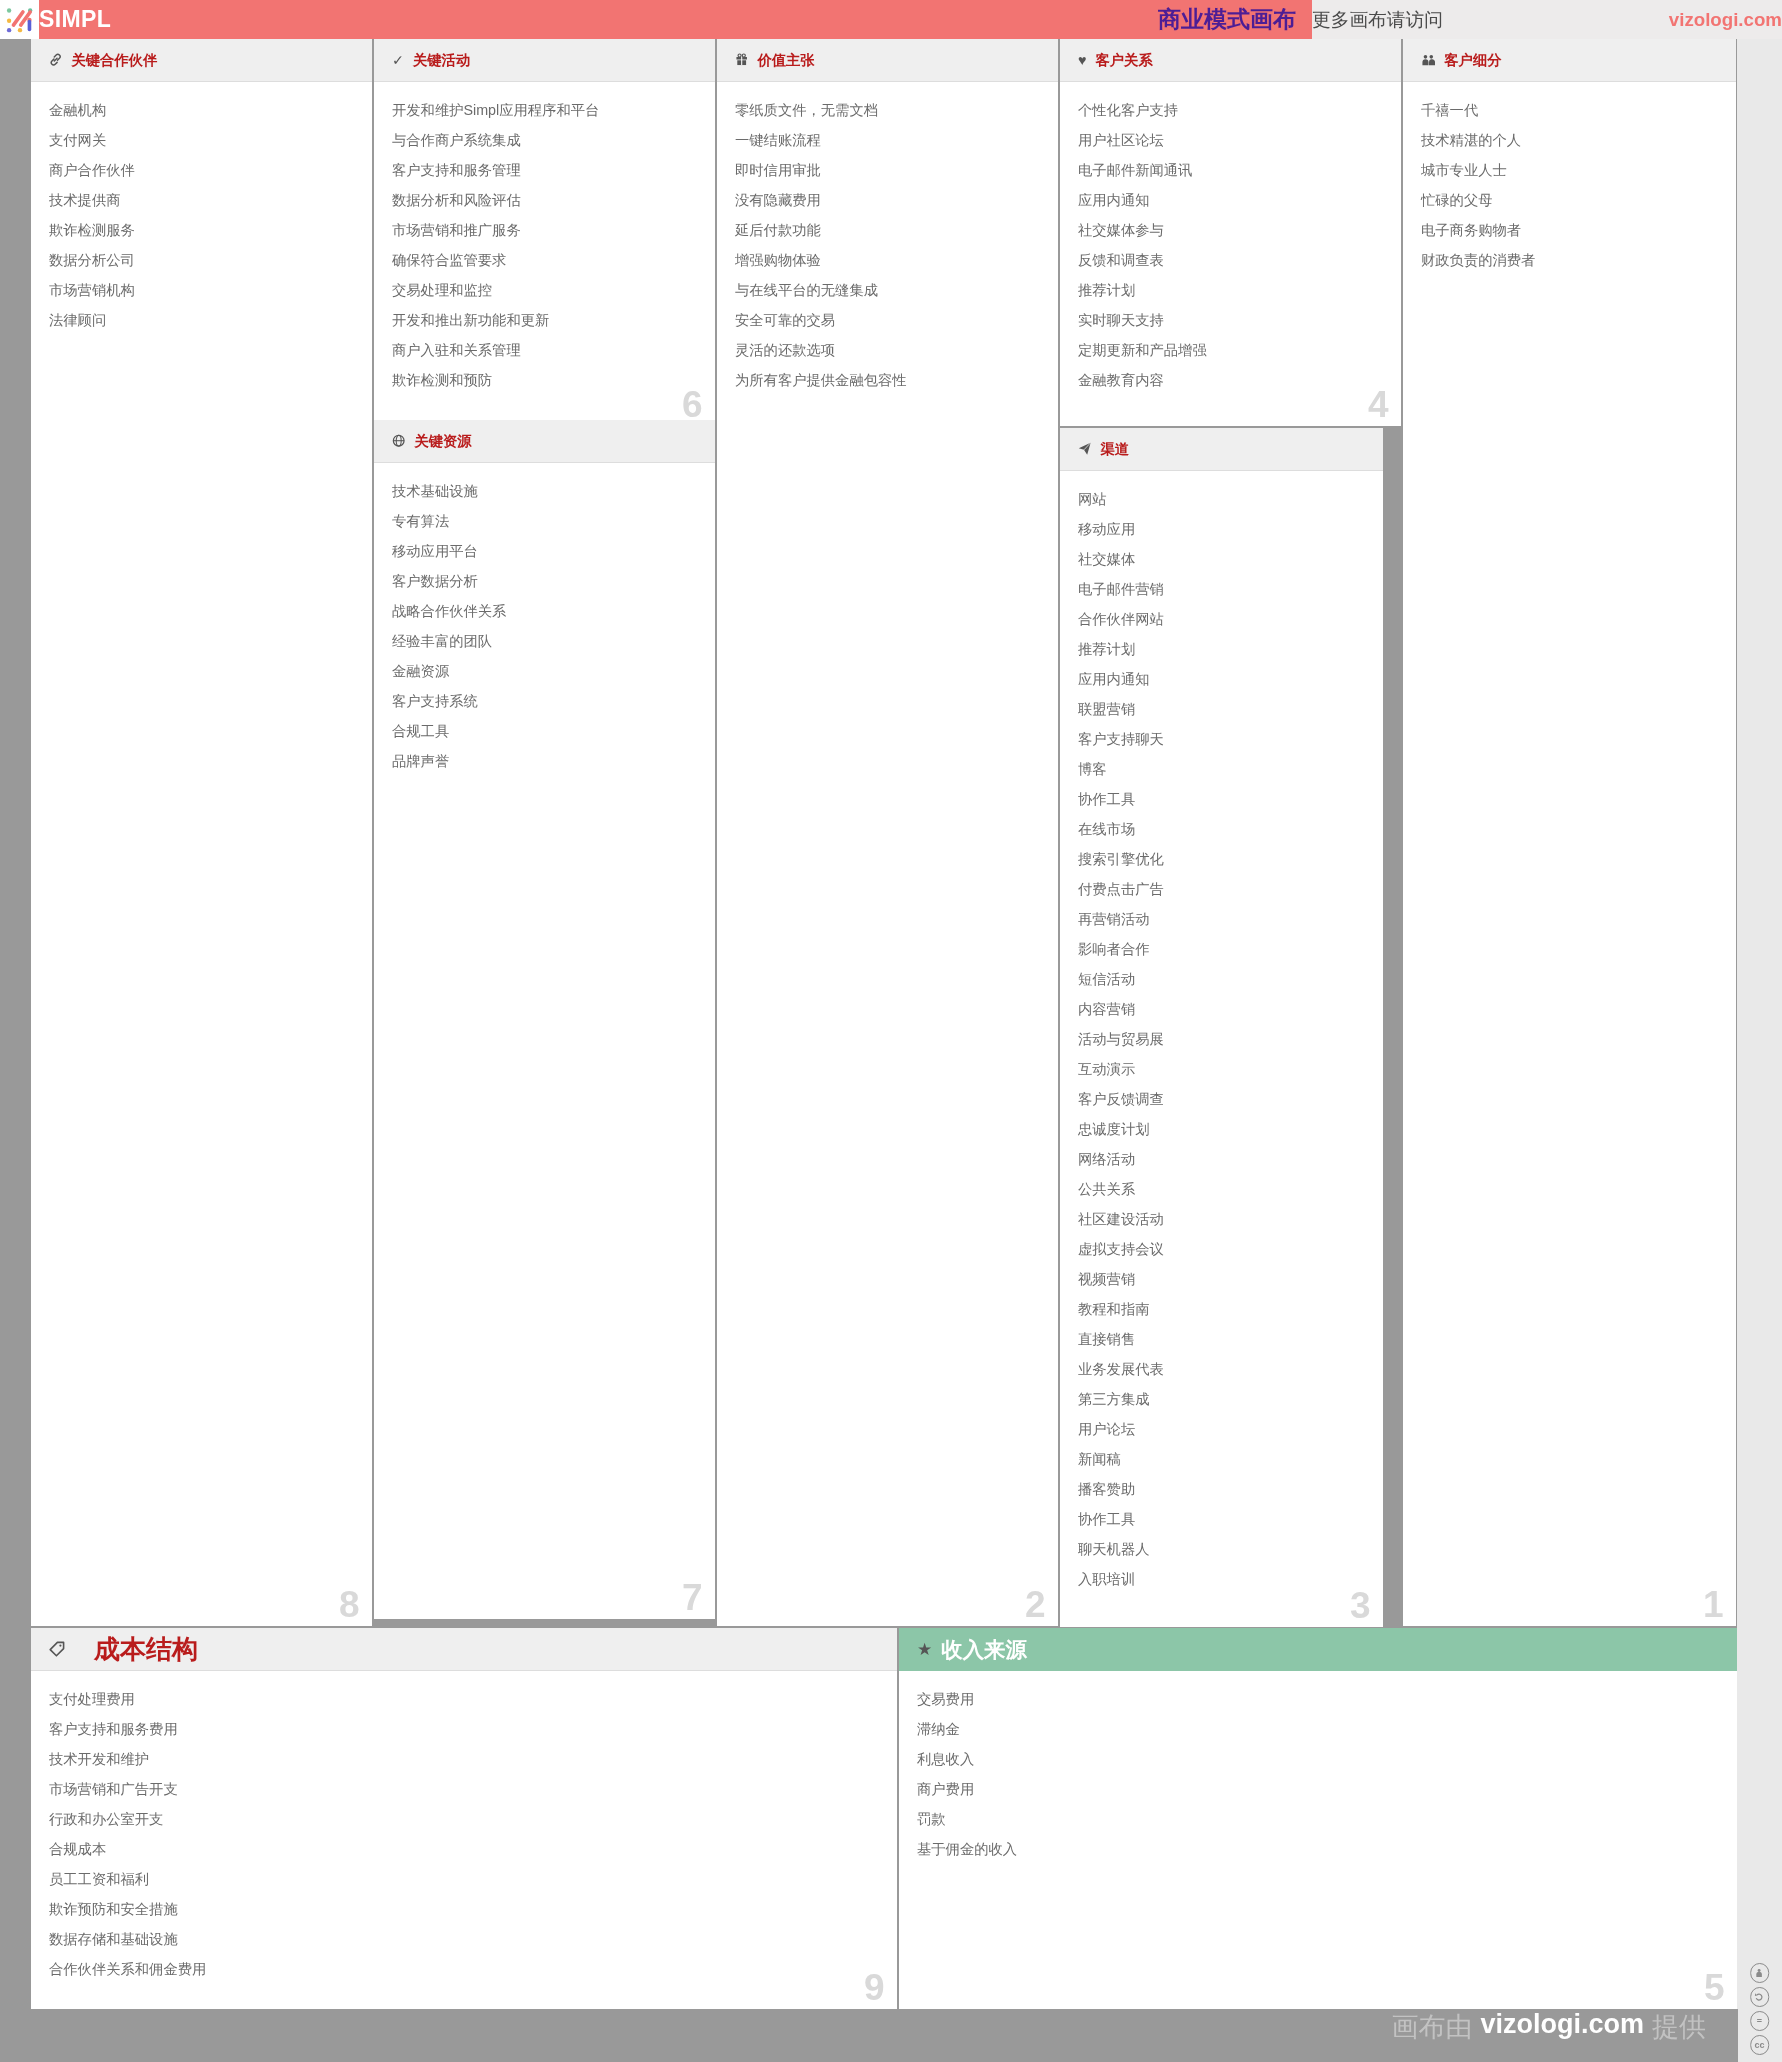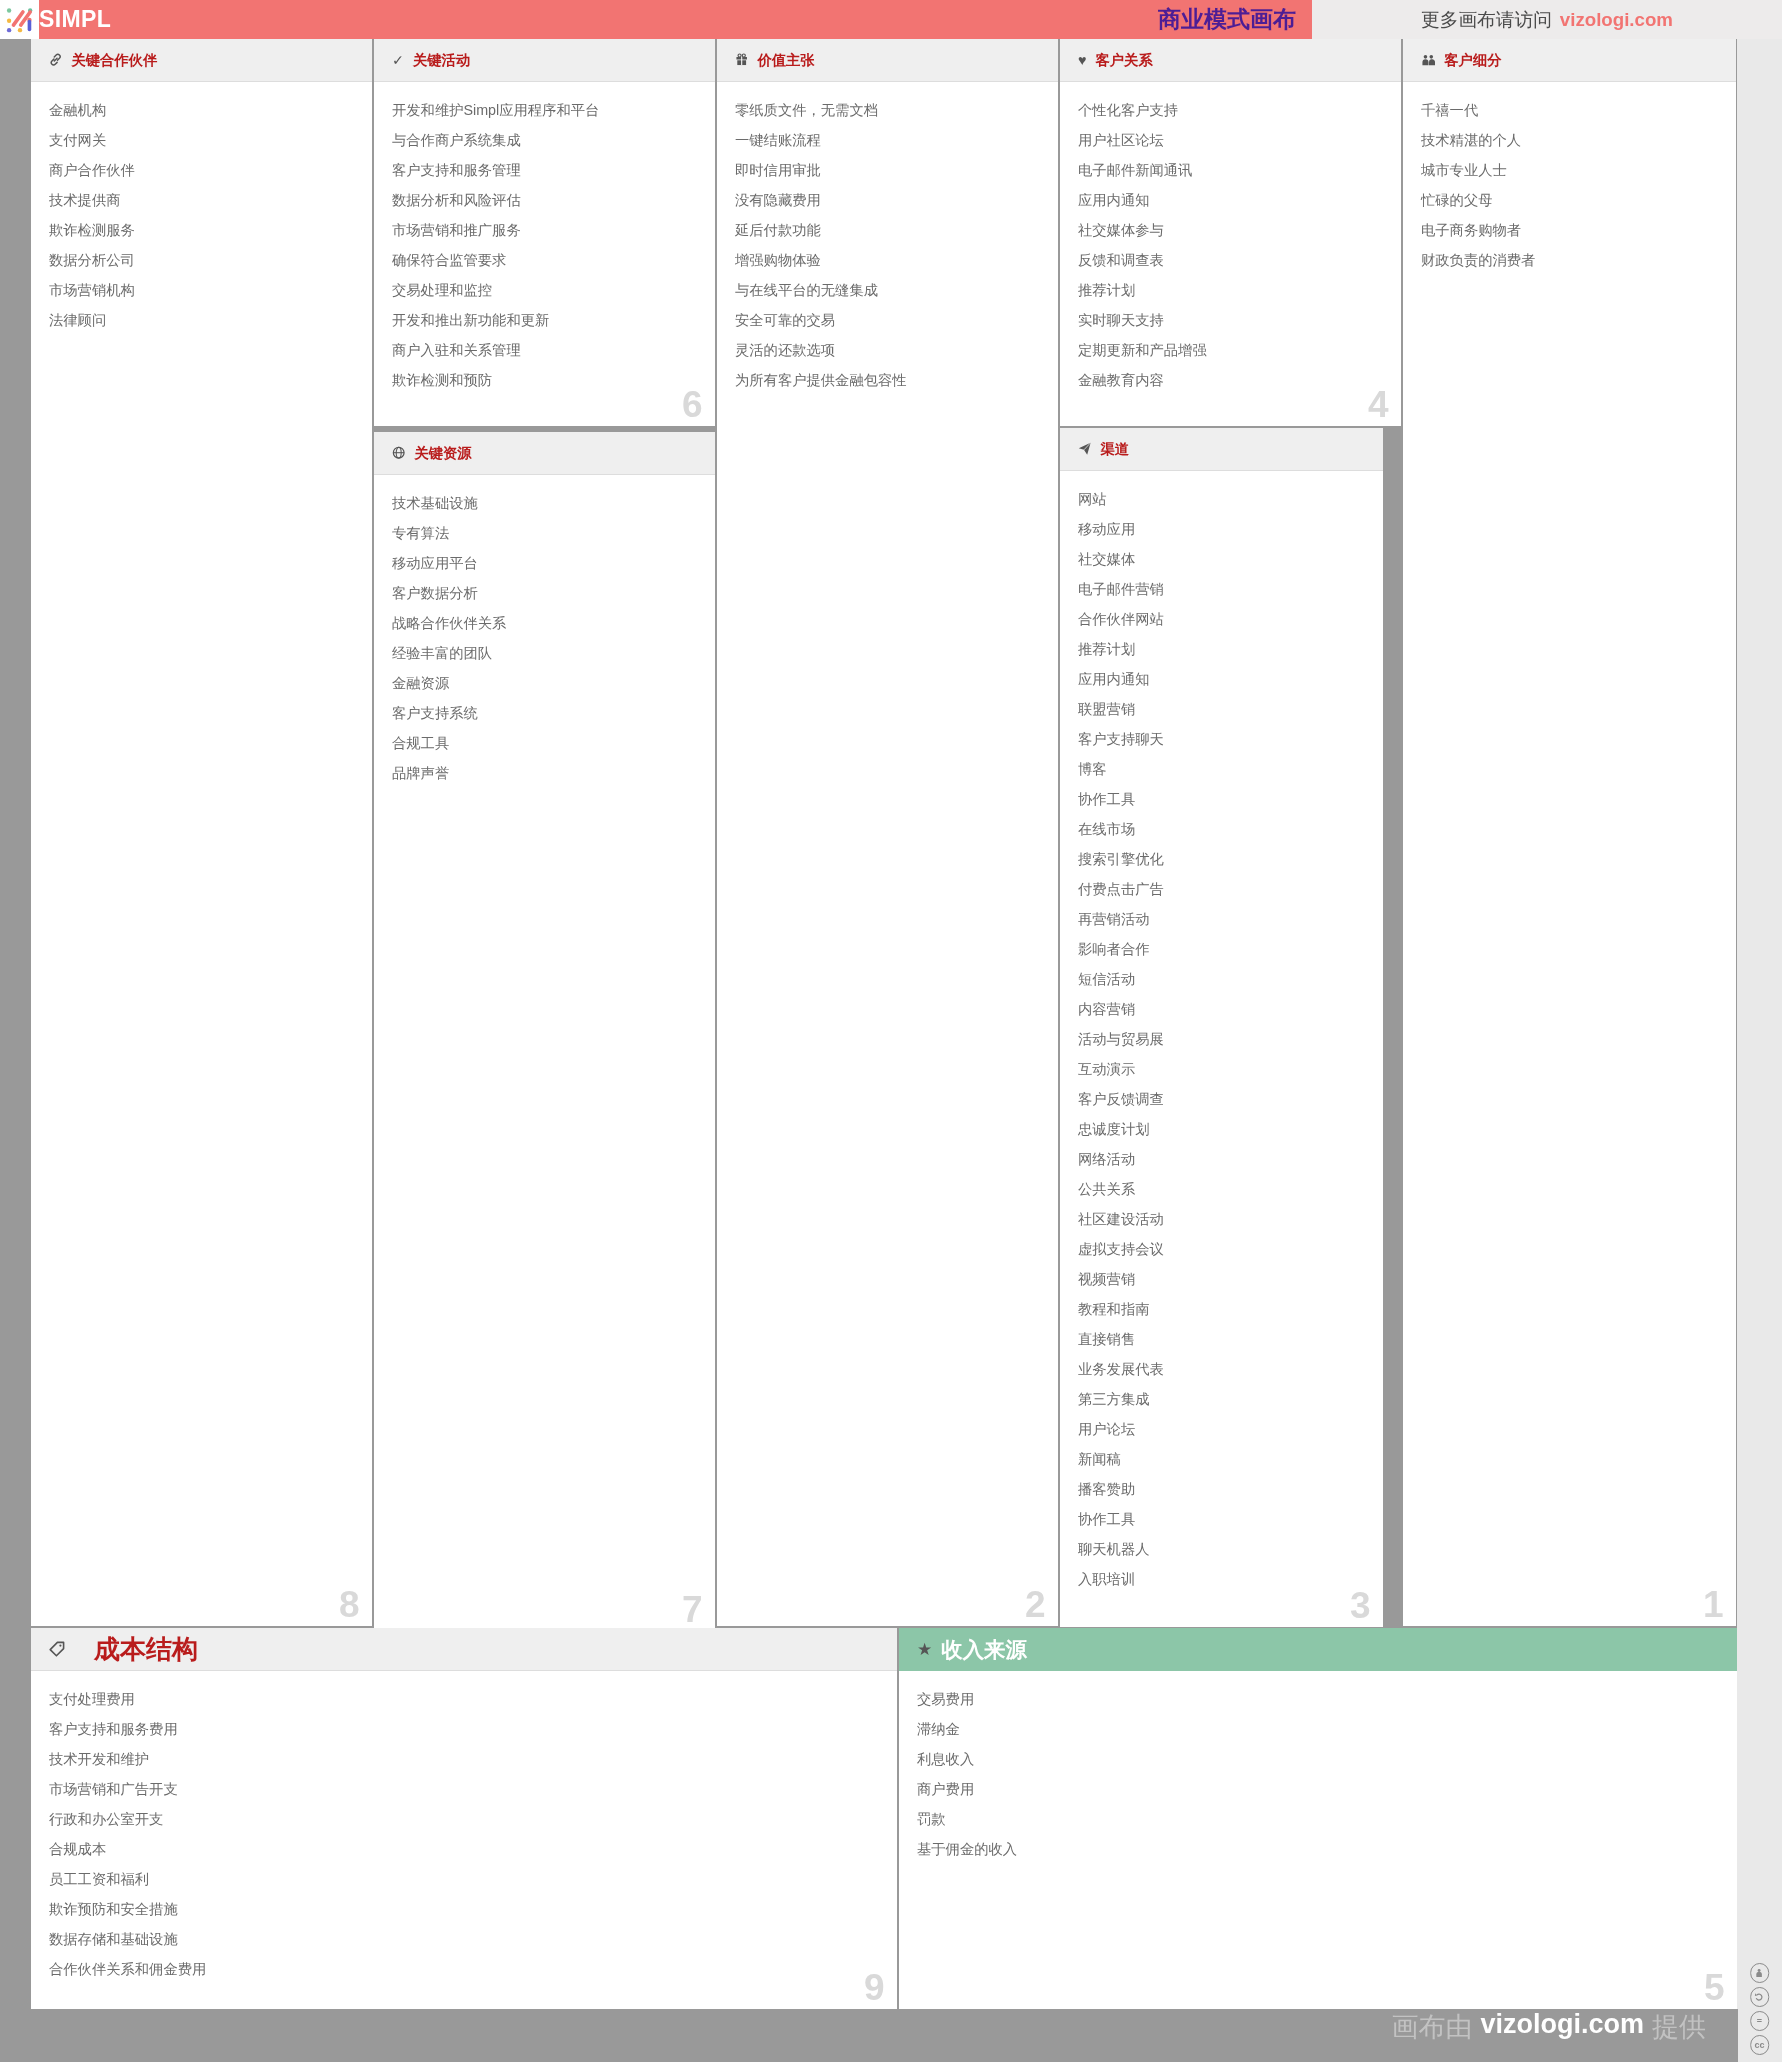--- a/index.html
+++ b/index.html
@@ -6,21 +6,21 @@
   body{
     width:1782px;height:2062px;position:relative;overflow:hidden;
     background:#999999;
     font-family:"Liberation Sans","DejaVu Sans",sans-serif;
     -webkit-font-smoothing:antialiased;
   }
   
   .topbar{position:absolute;top:0;left:0;width:1782px;height:39px;display:flex;}
   .logo-box{width:39px;height:39px;background:#ffffff;flex:0 0 39px;display:flex;align-items:center;justify-content:center;}
   .topbar-red{width:1273px;flex:0 0 1273px;background:#F27472;display:flex;align-items:center;justify-content:space-between;padding-right:16px;box-sizing:border-box;}
-  .topbar-gray{flex:1;background:#EDEBEB;display:flex;align-items:center;justify-content:center;gap:8px;}
+  .topbar-gray{flex:1;background:#EDEBEB;display:flex;align-items:center;justify-content:space-between;gap:8px;}
   .brand{color:#ffffff;font-weight:700;font-size:23px;letter-spacing:0.4px;margin-right:9px;}
   .brand-rest{color:#4c1d95;font-weight:700;font-size:23px;}
   .more-prefix{color:#4A4A4A;font-size:18.7px;}
   .more-link{color:#F27472;font-size:18.7px;font-weight:700;cursor:pointer;}
   
   .card{position:absolute;background:#ffffff;box-sizing:border-box;}
   .card-head{height:43px;background:#EFEFEF;border-bottom:0.9px solid #DDDDDD;display:flex;align-items:center;padding:0 18px;gap:9px;box-sizing:border-box;}
   .card-title{font-size:14.3px;font-weight:700;color:#b91c1c;}
   .card-head .ic{display:inline-flex;align-items:center;justify-content:center;color:#555;}
   .head-green{background:#8CC6A8;border-bottom:0.9px solid #8CC6A8;}
@@ -28,21 +28,21 @@
   .head-big .card-title{font-size:26px;margin-left:20px;}
   .star-glyph{color:#ffffff;font-size:17px;line-height:1;}
   .check-glyph{font-size:14.3px;font-weight:700;color:#555;line-height:1;}
   .heart-glyph{font-size:14.3px;color:#555;line-height:1;}
   ul.card-body{margin:0;padding:12.5px 18px 0 18px;list-style:none;}
   ul.card-body li{font-size:14.3px;color:#6B6B6B;line-height:30px;white-space:nowrap;}
   .num{position:absolute;right:12.5px;bottom:0px;font-size:37px;font-weight:700;color:#D9D9D9;line-height:1.1;}
   
   .c-partners   {left:31px;  top:39px;  width:341px; height:1587px;}
   .c-activities {left:374px; top:39px;  width:341px; height:387px;}
-  .c-resources  {left:374px; top:432px; width:341px; height:1199px;}
+  .c-resources  {left:374px; top:420px; width:341px; height:1199px;}
   .c-value      {left:717px; top:39px;  width:341px; height:1587px;}
   .c-relations  {left:1060px;top:39px;  width:341px; height:387px;}
   .c-channels   {left:1060px;top:428px; width:323px; height:1199px;}
   .c-segments   {left:1403px;top:39px;  width:333px; height:1587px;}
   .c-cost       {left:31px;  top:1628px;width:866px; height:381px;}
   .c-revenue    {left:899px;top:1628px;width:838px; height:381px;}
   
   .side-strip{position:absolute;top:39px;right:0;width:45px;height:2023px;background:#E9E9E9;}
   .attribution{
     position:absolute;right:5.3px;bottom:57px;width:570px;

